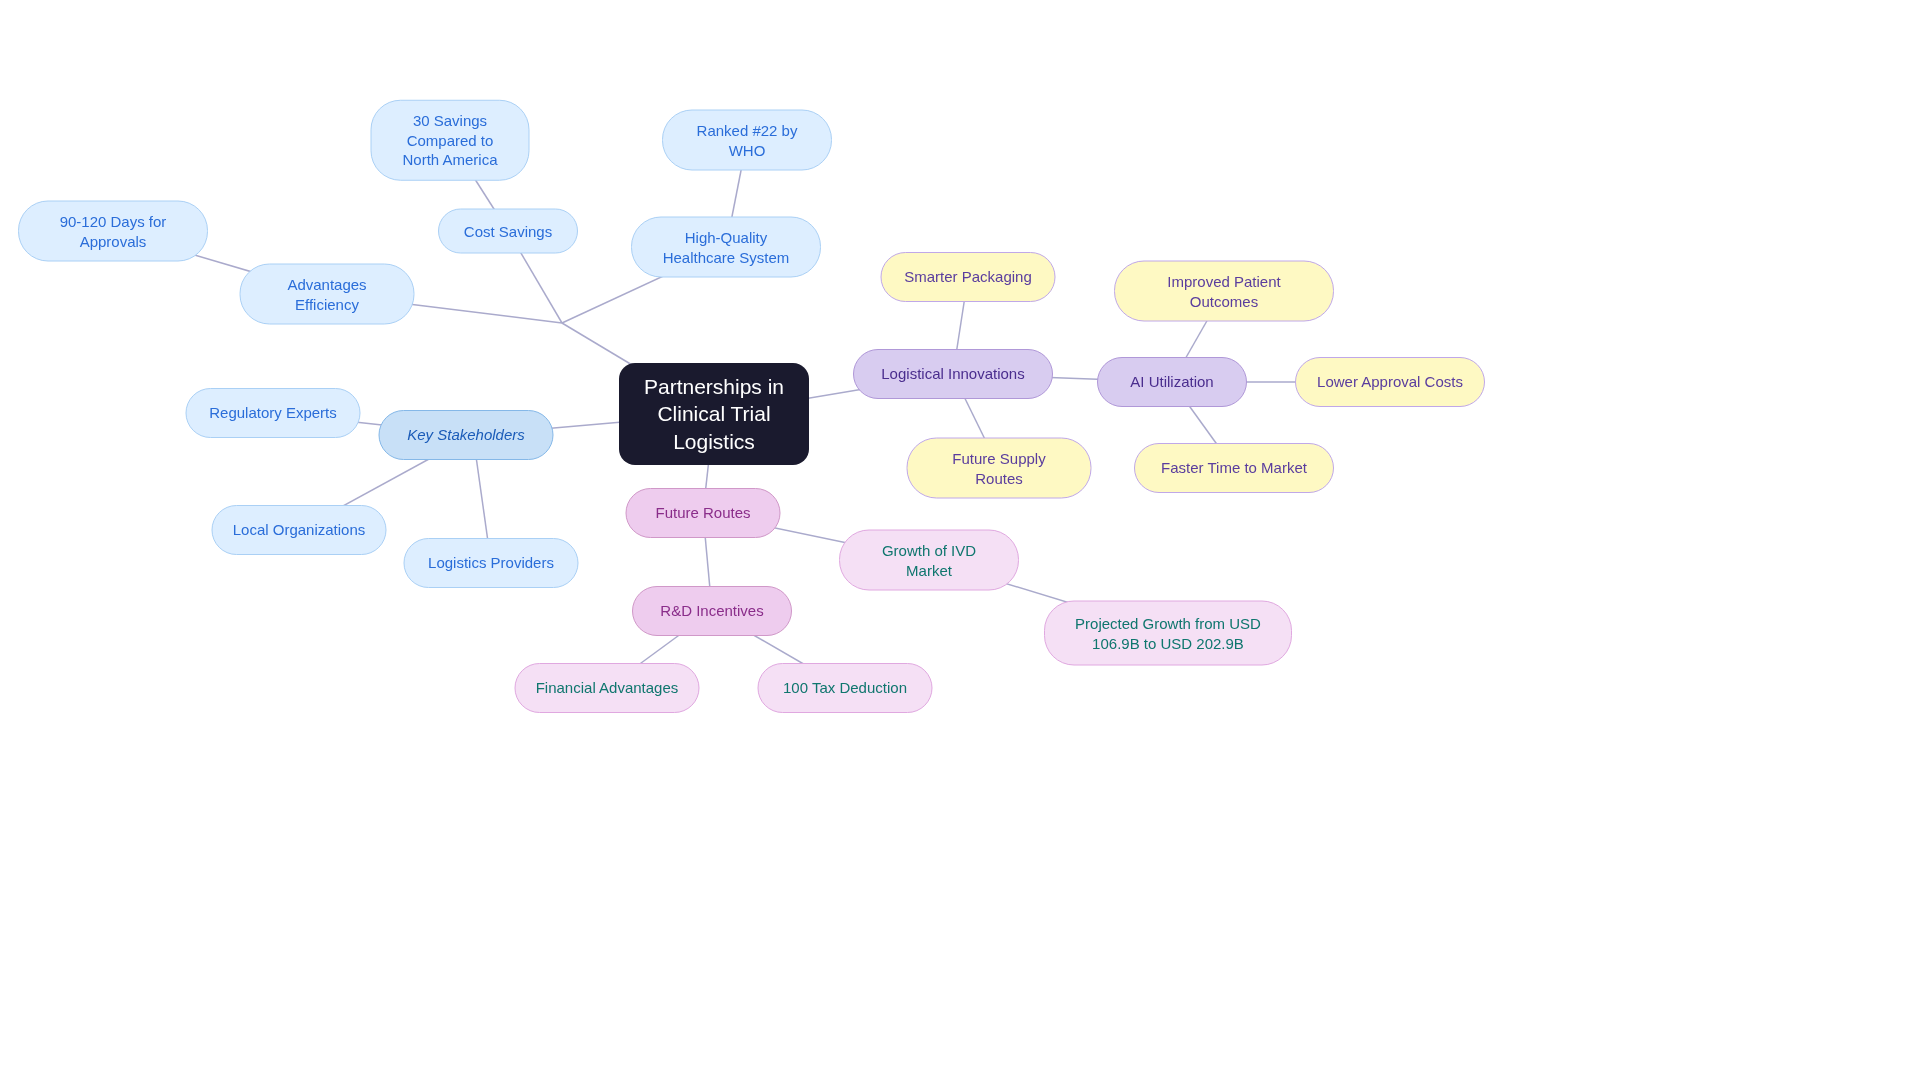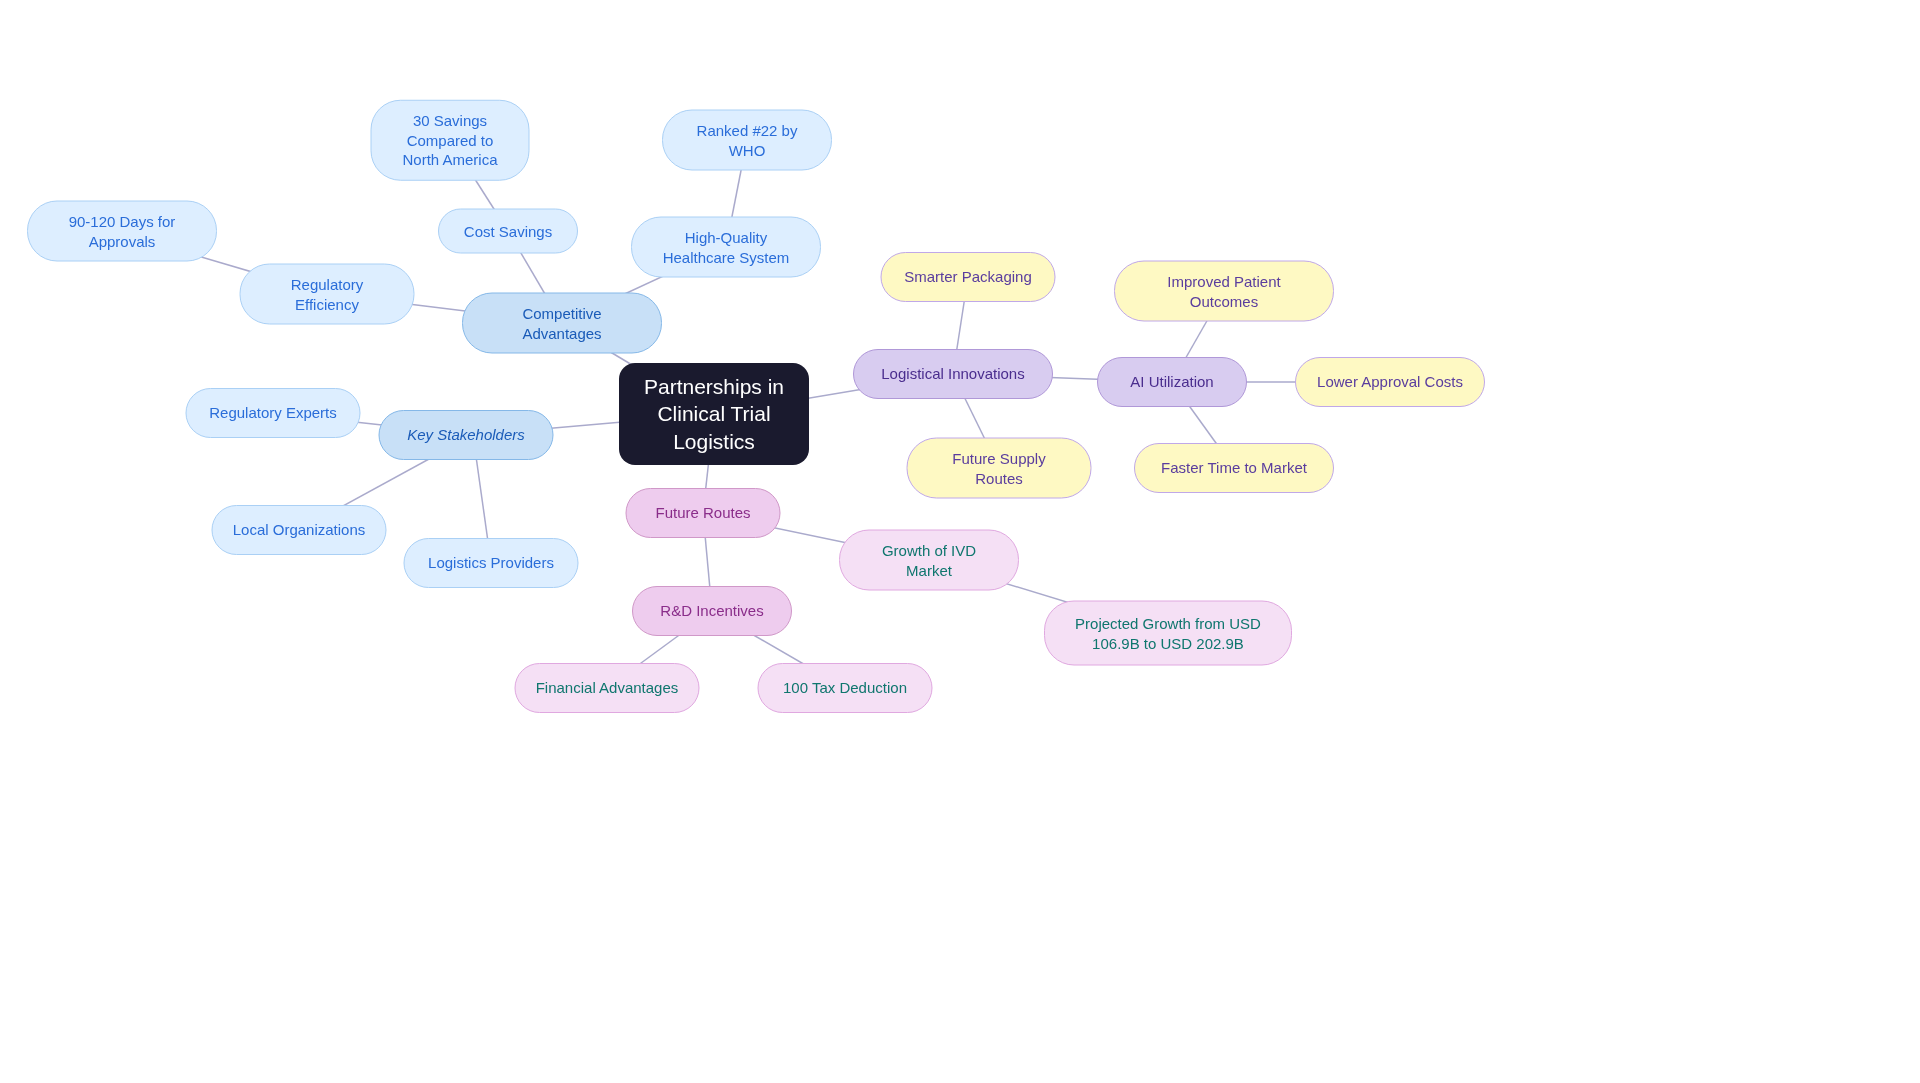--- a/index.html
+++ b/index.html
@@ -106,25 +106,24 @@
       <line x1="1172" y1="382" x2="1234" y2="468" class="connection-line"></line>
       <line x1="714" y1="414" x2="703" y2="513" class="connection-line"></line>
       <line x1="703" y1="513" x2="929" y2="560" class="connection-line"></line>
       <line x1="929" y1="560" x2="1168" y2="633" class="connection-line"></line>
       <line x1="703" y1="513" x2="712" y2="611" class="connection-line"></line>
       <line x1="712" y1="611" x2="607" y2="688" class="connection-line"></line>
       <line x1="712" y1="611" x2="845" y2="688" class="connection-line"></line>
     </svg>
 <div class="node node-center" style="left: 714px; top: 414px; width: 190px; min-height: 65px;">Partnerships in Clinical Trial
 Logistics</div>
-    <div class="node node-blue-dark" style="left: 562px; top: 323px; width: 200px; min-height: 50px;">Competitive Advantages</div>
     <div class="node node-blue" style="left: 508px; top: 231px; width: 140px; min-height: 45px;">Cost Savings</div>
     <div class="node node-blue" style="left: 450px; top: 140px; width: 159px; min-height: 60px;">30 Savings Compared to North America</div>
-    <div class="node node-blue" style="left: 327px; top: 294px; width: 175px; min-height: 50px;">Regulatory Efficiency</div>
-    <div class="node node-blue" style="left: 122px; top: 231px; width: 190px; min-height: 45px;">90-120 Days for Approvals</div>
+    <div class="node node-blue" style="left: 327px; top: 294px; width: 175px; min-height: 50px;">Advantages Efficiency</div>
+    <div class="node node-blue" style="left: 113px; top: 231px; width: 190px; min-height: 45px;">90-120 Days for Approvals</div>
     <div class="node node-blue" style="left: 726px; top: 247px; width: 190px; min-height: 60px;">High-Quality Healthcare System</div>
     <div class="node node-blue" style="left: 747px; top: 140px; width: 170px; min-height: 45px;">Ranked #22 by WHO</div>
     <div class="node node-blue-dark" style="left: 466px; top: 435px; width: 175px; min-height: 50px; font-style: italic;">Key Stakeholders</div>
     <div class="node node-blue" style="left: 273px; top: 413px; width: 175px; min-height: 50px;">Regulatory Experts</div>
     <div class="node node-blue" style="left: 299px; top: 530px; width: 175px; min-height: 50px;">Local Organizations</div>
     <div class="node node-purple-dark" style="left: 953px; top: 374px; width: 200px; min-height: 50px;">Logistical Innovations</div>
     <div class="node node-blue" style="left: 491px; top: 563px; width: 175px; min-height: 50px;">Logistics Providers</div>
     <div class="node node-purple" style="left: 968px; top: 277px; width: 175px; min-height: 50px;">Smarter Packaging</div>
     <div class="node node-purple" style="left: 999px; top: 468px; width: 185px; min-height: 50px;">Future Supply Routes</div>
     <div class="node node-purple-dark" style="left: 1172px; top: 382px; width: 150px; min-height: 50px;">AI Utilization</div>

